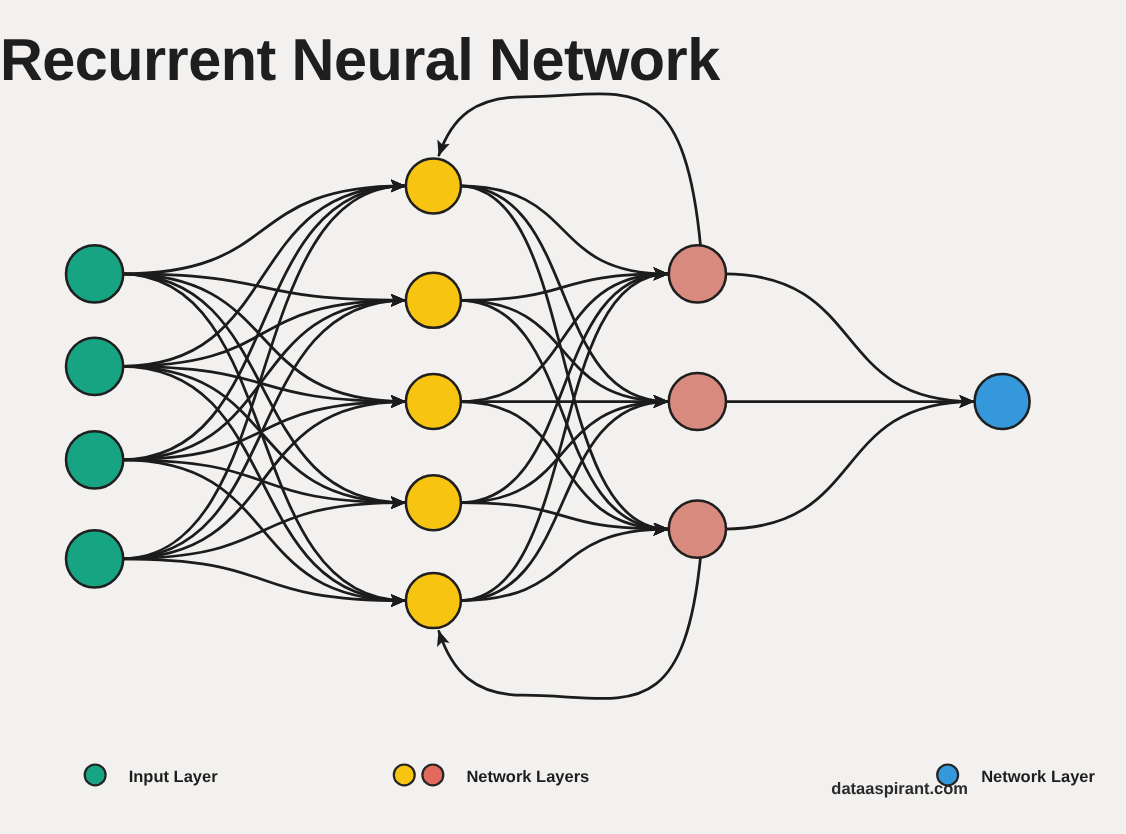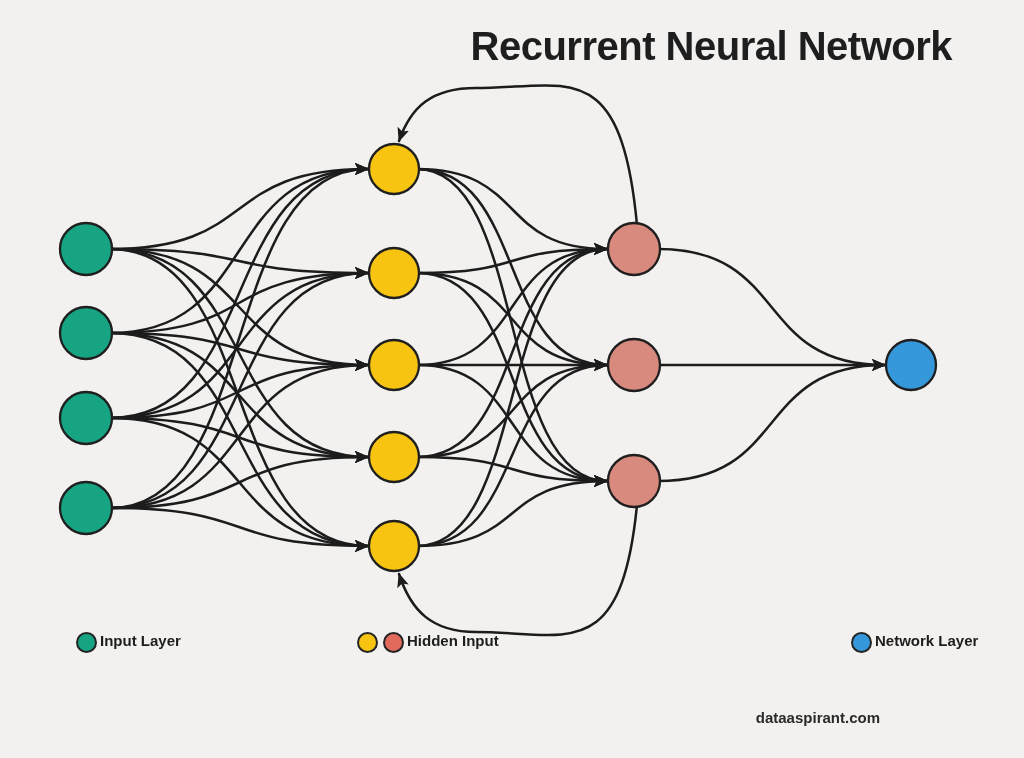--- a/index.html
+++ b/index.html
@@ -4,29 +4,29 @@
 <style>
   html,body{margin:0;padding:0;}
   body{
     width:1024px;height:758px;position:relative;overflow:hidden;
     background:#f2f1ef;
     font-family:"Liberation Sans",sans-serif;
     color:#1d1d1d;
   }
   .title{
     position:absolute;top:24px;left:0;width:952px;
-    text-align:right;
-    font-size:40px;font-weight:800;letter-spacing:-0.5px;color:#1e1e1e;
+    text-align:left;
+    font-size:54px;font-weight:800;letter-spacing:-0.5px;color:#1e1e1e;
   }
   .diagram{
     position:absolute;top:0;left:0;width:1024px;height:758px;
   }
   .legend-item{
-    position:absolute;top:632px;height:22px;
-    display:flex;align-items:flex-start;gap:3px;
+    position:absolute;top:693px;height:22px;
+    display:flex;align-items:flex-end;gap:20px;
   }
   .legend-dots{display:flex;align-items:center;gap:5px;}
   .legend-dot{
     width:17px;height:17px;border-radius:50%;
     border:2px solid #242424;display:inline-block;
   }
   .legend-label{font-size:15px;font-weight:700;color:#1d1d1d;}
   .footer{
     position:absolute;top:709px;left:0;width:880px;text-align:right;
     font-size:15px;font-weight:700;color:#2a2a2a;
@@ -104,21 +104,21 @@
   <span class="legend-dots">
       <span class="legend-dot" style="background: rgb(22, 164, 131);"></span>
     </span>
   <span class="legend-label">Input Layer</span>
 </div>
 <div class="legend-item" style="left:357px">
   <span class="legend-dots">
       <span class="legend-dot" style="background: rgb(248, 196, 18);"></span>
       <span class="legend-dot" style="background: rgb(226, 106, 92);"></span>
     </span>
-  <span class="legend-label">Hidden Input</span>
+  <span class="legend-label">Network Layers</span>
 </div>
 <div class="legend-item" style="left:851px">
   <span class="legend-dots">
       <span class="legend-dot" style="background: rgb(53, 152, 219);"></span>
     </span>
   <span class="legend-label">Network Layer</span>
 </div>
 
 <div class="footer">dataaspirant.com</div>
 

